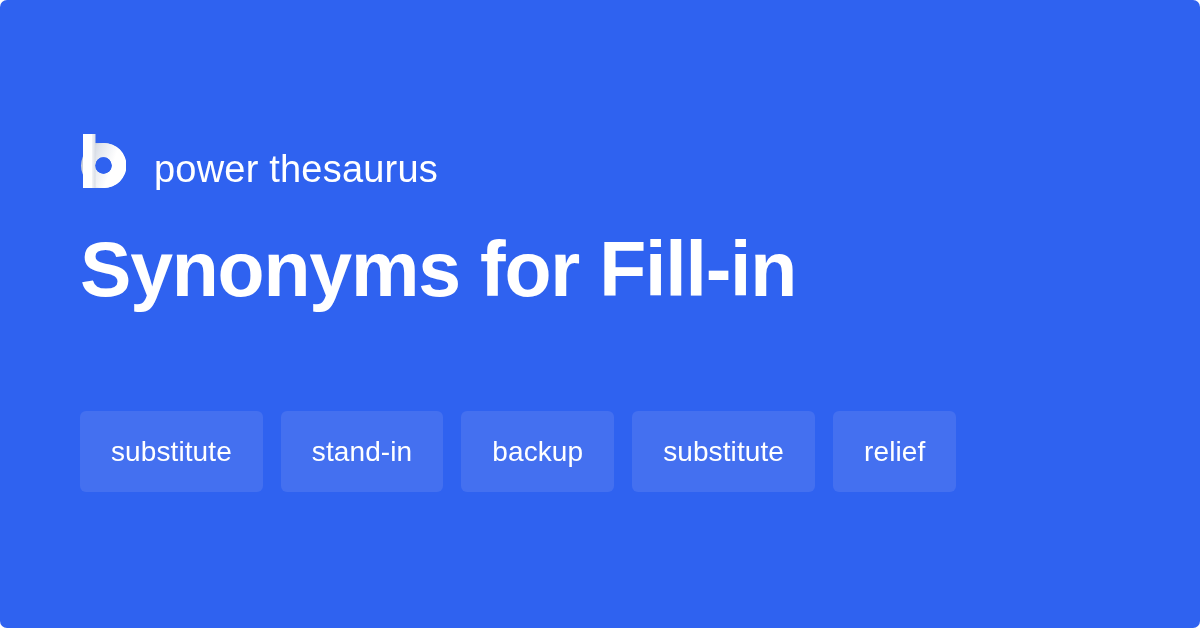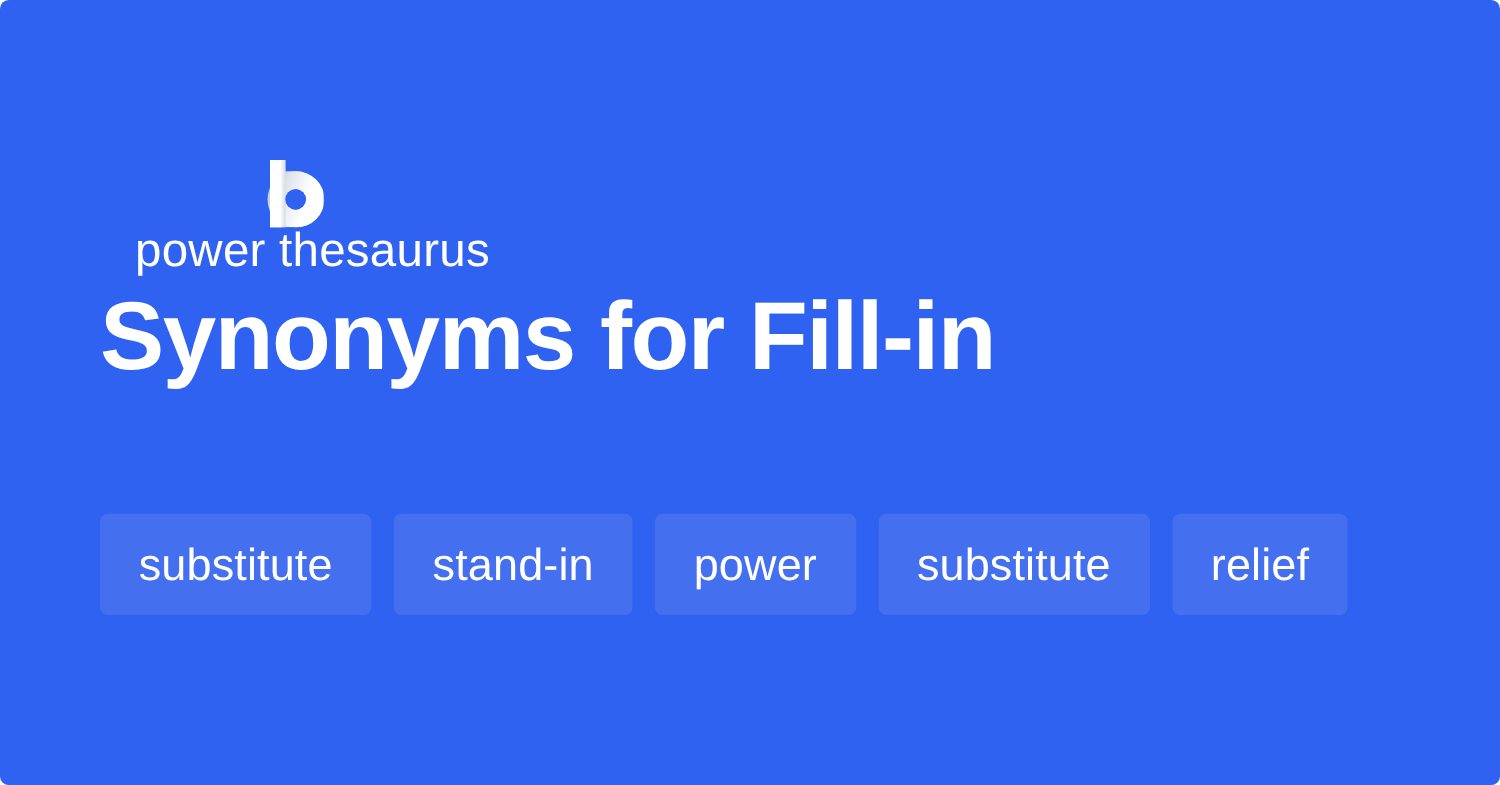--- a/index.html
+++ b/index.html
@@ -20,23 +20,22 @@
     font-family: "Liberation Sans", "DejaVu Sans", sans-serif;
     -webkit-font-smoothing: antialiased;
   }
 
   
   .brand {
     position: absolute;
     left: 80px;
     top: 128px;
     display: flex;
-    align-items: center;
+    align-items: flex-end;
     height: 60px;
-    flex-direction: column;
   }
 
   .brand-mark {
     width: 46px;
     height: 54px;
     display: block;
     flex: 0 0 auto;
   }
 
   .brand-name {
@@ -76,21 +75,21 @@
   .tag {
     height: 81px;
     box-sizing: border-box;
     display: flex;
     align-items: center;
     justify-content: center;
     padding: 0 31px;
     background: #4470f0;
     border-radius: 6px;
     color: #ffffff;
-    font-size: 36px;
+    font-size: 28px;
     font-weight: 400;
     line-height: 1;
     letter-spacing: 0.1px;
     white-space: nowrap;
   }
 </style>
 </head>
 <body>
 
 <div class="card">
@@ -124,18 +123,18 @@
       <circle cx="23.5" cy="31.5" r="8.2" fill="#2f62f0"></circle>
     </svg>
     <span class="brand-name">power thesaurus</span>
   </div>
 
   <h1 class="headline">Synonyms for Fill-in</h1>
 
   <div class="tag-row">
     <span class="tag">substitute</span>
     <span class="tag">stand-in</span>
-    <span class="tag">power</span>
+    <span class="tag">backup</span>
     <span class="tag">substitute</span>
     <span class="tag">relief</span>
   </div>
 
 </div>
 
 </body></html>

